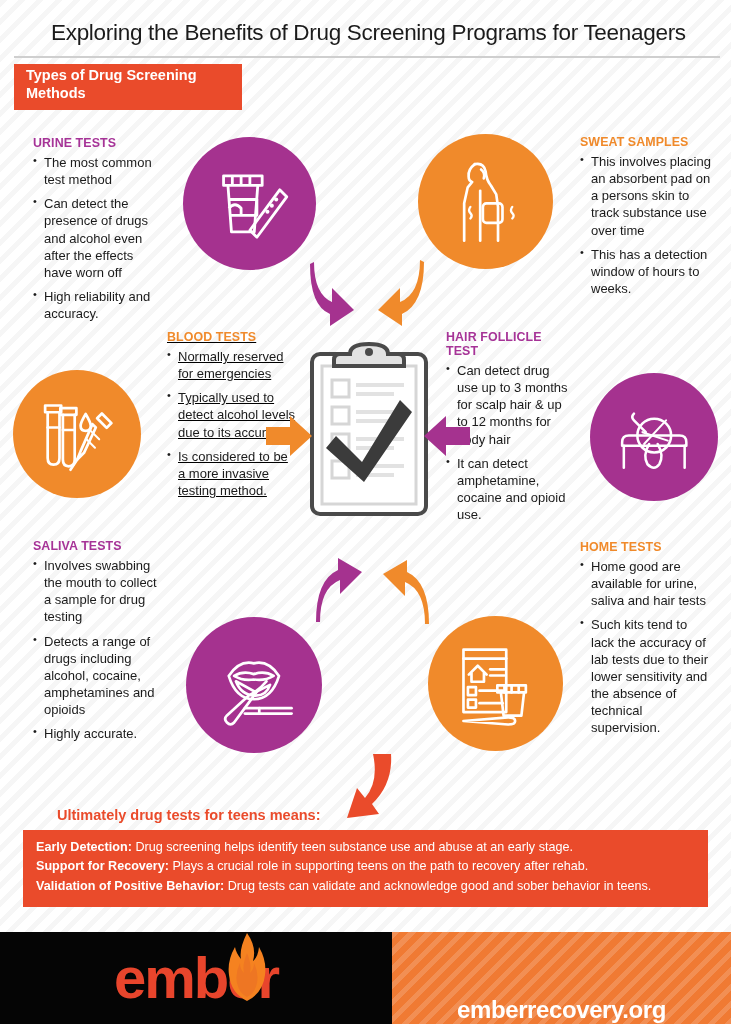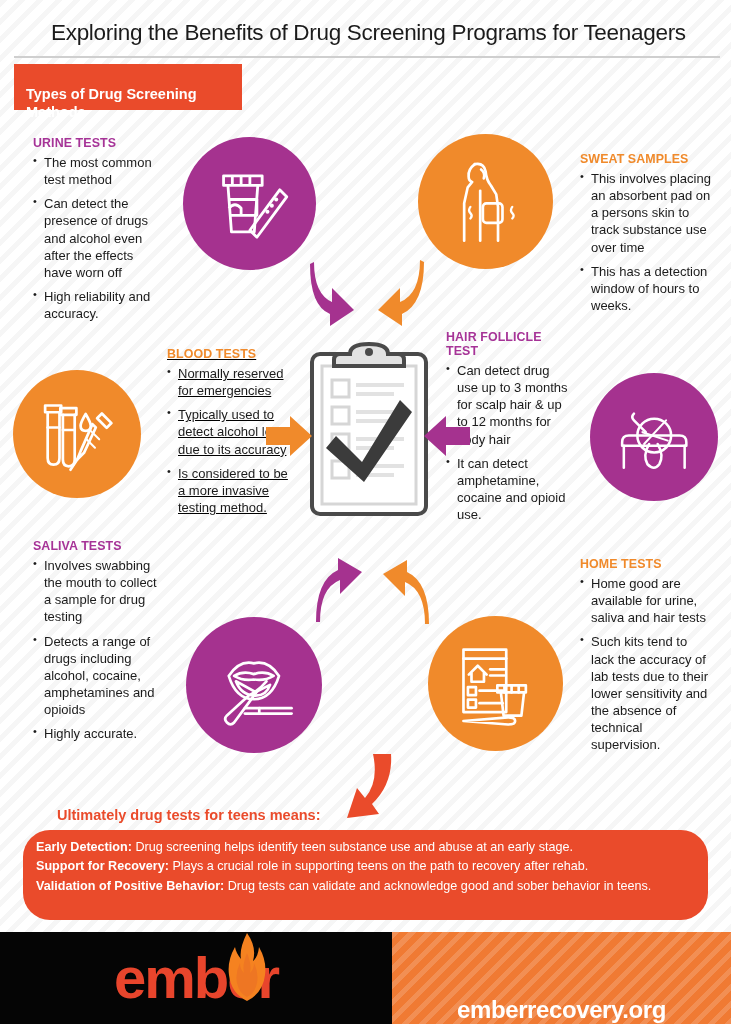--- a/index.html
+++ b/index.html
@@ -28,30 +28,30 @@
   }
   .title-rule {
     position:absolute; left:14px; top:56px; width:706px; height:2px;
     background:#cfcfcf;
   }
   
   .banner {
     position:absolute; left:14px; top:64px; width:228px; height:46px;
     background:#ea4b2b; color:#fff;
     font-size:14.5px; font-weight:bold; line-height:1.25;
-    padding:21px 10px 0 12px;
+    padding:2px 10px 0 12px;
   }
   
   .block { position:absolute; }
   .block h3 {
     font-size:12.4px; font-weight:bold; letter-spacing:0.1px;
     margin-bottom:4px; text-transform:uppercase;
   }
   .block.purple h3 { color:#a63397; }
-  .block.orange h3 { color:#f08a2b;margin-top:17px; }
+  .block.orange h3 { color:#f08a2b; }
   .block ul { list-style:none; }
   .block li {
     position:relative; padding-left:11px; margin-bottom:7px;
     font-size:13px; line-height:1.32; color:#1b1b1b;
   }
   .block li::before {
     content:"\2022"; position:absolute; left:0px; top:-1px;
     font-size:11px; color:#1b1b1b;
   }
   
@@ -91,24 +91,23 @@
   #arr-bl { left:316px; top:558px; width:48px; height:68px; }
   #arr-br { left:381px; top:560px; width:48px; height:68px; }
   #arr-bot{ left:345px; top:752px; width:52px; height:72px; }
 
   
   .sum-head {
     position:absolute; left:37px; top:807px;
     font-size:14.5px; font-weight:bold; color:#ea4b2b;margin-left:20px;
   }
   .sum-box {
-    position:absolute; left:23px; top:830px; width:685px; height:90px;
+    position:absolute; left:23px; top:830px; width:685px; height:77px;
     background:#ea4b2b; color:#ffffff;
     padding:8px 12px 0 13px;
-    border-radius:27px;
   }
   .sum-box p {
     font-size:12.6px; line-height:1.45; margin-bottom:1px;
   }
   .sum-box b { font-weight:bold; }
 
   
   .footer { position:absolute; left:0; top:932px; width:731px; height:92px; }
   .footer-left {
     position:absolute; left:0; top:0; width:392px; height:92px;

